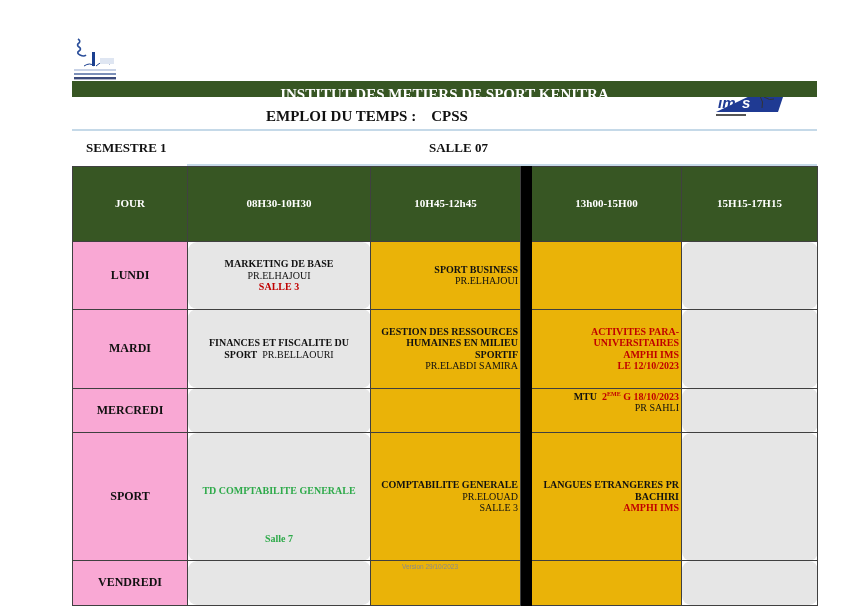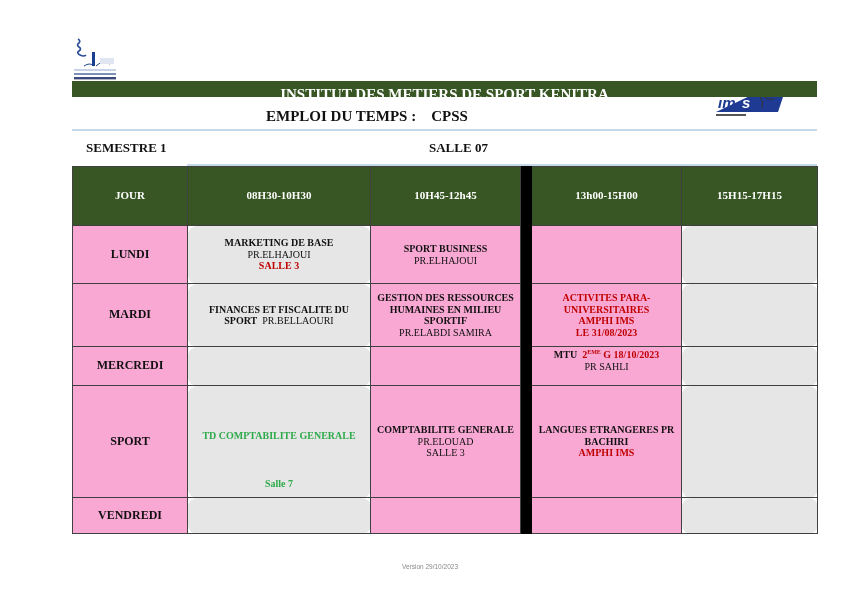--- a/index.html
+++ b/index.html
@@ -34,30 +34,30 @@
   #meta-line {
     left: 187px; top: 164px; width: 630px; height: 2px; background: #c5d9e8;
   }
 
   
   #timetable {
     left: 72px; top: 166px; width: 745px;
     border-collapse: collapse; table-layout: fixed;
   }
   #timetable td, #timetable th {
-    border: 1px solid #404040; padding: 8px 2px; text-align: center;
+    border: 1px solid #404040; padding: 16px 2px; text-align: center;
     vertical-align: middle; font-size: 10px; line-height: 11.5px;
   }
   #timetable th {
     background: #375623; color: #fff; font-weight: bold; font-size: 11px; height: 42px;
   }
   #timetable th.sep, #timetable td.sep { background: #000; border-color: #000; padding: 0; }
   #timetable td.day { font-weight: bold; font-size: 12px; background: #f9a8d4; }
   #timetable td.gray { background: #e6e6e6; border-radius: 9px; }
-  #timetable td.white { background: #f9a8d4; }
+  #timetable td.white { background: #eab308; text-align: right; }
   .b { font-weight: bold; }
   .red { color: #c00000; font-weight: bold; }
   .green { color: #2eaa4a; font-weight: bold; margin-top: 36px; }
   .line { display: block; }
   sup { font-size: 6px; line-height: 0; }
 
   #version {
     left: 0; width: 860px; top: 563px; text-align: center;
     font-family: "Liberation Sans", "DejaVu Sans", sans-serif;
     font-size: 6.5px; color: #8a8a8a;
@@ -145,21 +145,21 @@
         <span class="line b">GESTION DES RESSOURCES</span>
         <span class="line b">HUMAINES EN MILIEU</span>
         <span class="line b">SPORTIF</span>
         <span class="line">PR.ELABDI SAMIRA</span>
       </td>
       <td class="sep"></td>
       <td class="white">
         <span class="line red">ACTIVITES PARA-</span>
         <span class="line red">UNIVERSITAIRES</span>
         <span class="line red">AMPHI IMS</span>
-        <span class="line red">LE 31/08/2023</span>
+        <span class="line red">LE 12/10/2023</span>
       </td>
       <td class="gray"></td>
     </tr>
 
     <tr style="height:39px">
       <td class="day">MERCREDI</td>
       <td class="gray"></td>
       <td class="white"></td>
       <td class="sep"></td>
       <td class="white" style="vertical-align:top;padding-top:2px">

